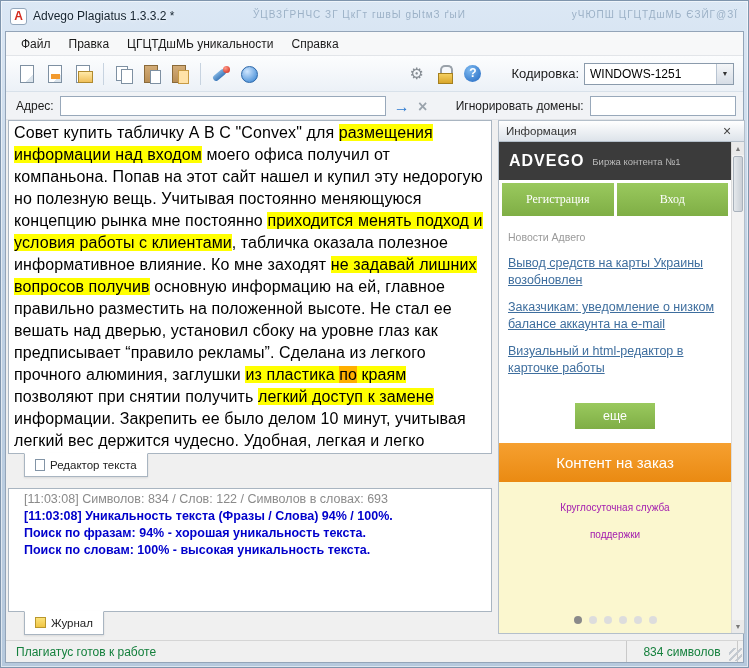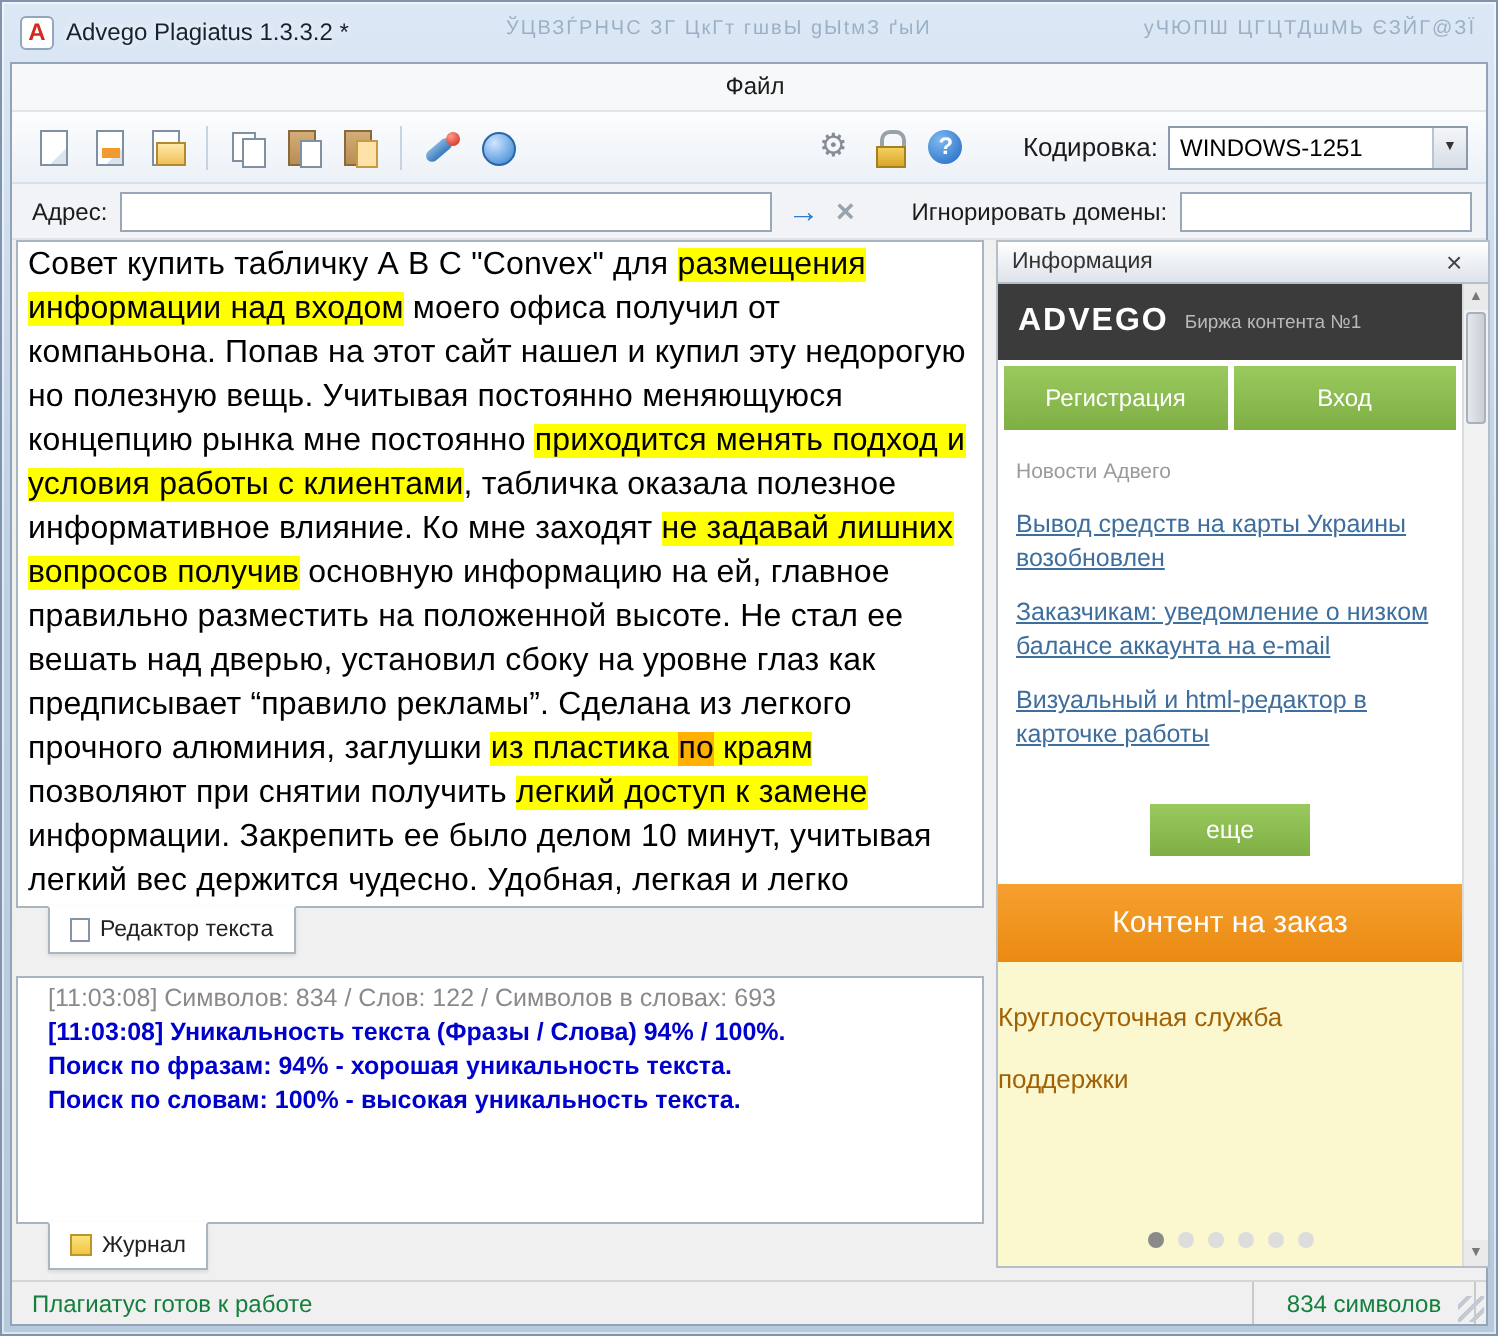--- a/index.html
+++ b/index.html
@@ -15,21 +15,21 @@
   .appicon { width:17px; height:17px; background:#fff; border:1px solid #93a7bc; border-radius:3px;
              color:#d42a1e; font-weight:bold; font-size:12px; display:flex; align-items:center; justify-content:center; margin-right:6px; }
   .wtitle { font-size:12px; color:#15232f; text-shadow:0 0 4px rgba(255,255,255,.9); white-space:nowrap; }
   .artifact { position:absolute; top:8px; font-size:10px; color:#4f6f8f; opacity:.45; letter-spacing:1px; white-space:nowrap; }
   .art-center { left:252px; } .art-right { right:10px; }
 
   
   .client { position:absolute; left:4px; right:4px; top:30px; bottom:4px; background:#f0f0f0; border:1px solid #93a4b8; }
 
   .menubar { position:absolute; left:5px; right:5px; top:31px; height:24px; background:#f7f8f9;
-             border-bottom:1px solid #e2e5e9; display:flex; align-items:center; padding-left:6px;flex-direction:column; }
+             border-bottom:1px solid #e2e5e9; display:flex; align-items:center; padding-left:6px; }
   .menu-item { font-size:12px; color:#1b1b1b; padding:4px 9px; cursor:default; }
 
   .toolbar { position:absolute; left:5px; right:5px; top:55px; height:36px;
              background:linear-gradient(#fcfdfe,#ecf1f7); border-bottom:1px solid #d8e1ea;
              display:flex; align-items:center; }
   .tb-left { display:flex; align-items:center; gap:2px; padding-left:8px; }
   .tb-right { margin-left:auto; display:flex; align-items:center; gap:5px; padding-right:9px; }
   .tbtn { width:26px; height:26px; background:transparent; border:none; display:flex; align-items:center; justify-content:center; padding:0; }
   .tbsep { width:1px; height:22px; background:#c7d3e0; margin:0 5px; display:block; }
   .tbicon { width:20px; height:20px; position:relative; display:block; }
@@ -108,30 +108,30 @@
   .info-close { width:14px; height:14px; position:relative; cursor:default; }
   .info-close::before { content:"×"; font-size:14px; color:#444; line-height:14px; }
   .info-body { position:absolute; left:0; right:0; top:22px; bottom:0; background:#fff; border:1px solid #b4bfca; border-top:none;
                display:flex; }
   .web { flex:1; display:flex; flex-direction:column; overflow:hidden; }
   .site-header { height:38px; background:#3b3b3b; display:flex; align-items:center; padding:0 10px; gap:8px; flex:none; }
   .brand { color:#fff; font-weight:bold; font-size:16px; letter-spacing:1px; }
   .tagline { color:#b9b9b9; font-size:9.5px; }
   .auth-row { display:flex; gap:3px; padding:3px; flex:none; }
   .auth-btn { flex:1; background:linear-gradient(#9ac95e,#7fae45); color:#fff; text-align:center; font-size:12px;
-              padding:9px 0; cursor:default; }
+              padding:9px 0; cursor:default;font-family:Liberation Serif, serif; }
   .news-title { font-size:10.5px; color:#9a9a9a; padding:12px 9px 2px; flex:none; }
   .newslink { display:block; margin:10px 9px; font-size:12.5px; color:#3e6e9e; text-decoration:underline;
               line-height:17px; cursor:pointer; }
   .more-wrap { text-align:center; margin:16px 0 14px; flex:none; }
   .more-btn { display:inline-block; background:linear-gradient(#9ac95e,#7fae45); color:#fff; font-size:12.5px;
               padding:6px 28px; cursor:default; }
   .banner { background:linear-gradient(#f6a030,#ea8a12); color:#fff; text-align:center; font-size:15px;
             padding:11px 0; flex:none; cursor:default; }
-  .support { flex:1; background:#fbf7cf; color:#a16207; text-align:left; font-size:13px; padding-top:20px; position:relative; }
+  .support { flex:1; background:#fbf7cf; color:#a21caf; text-align:center; font-size:10px; padding-top:20px; position:relative; }
   .support .l2 { margin-top:16px; }
   .dots { position:absolute; bottom:9px; left:0; right:0; display:flex; justify-content:center; gap:7px; }
   .dot { width:8px; height:8px; border-radius:50%; background:#ddd; }
   .dot.active { background:#8a8a8a; }
 
   .vscroll { width:13px; background:#f2f2f2; border-left:1px solid #dcdcdc; position:relative; flex:none; }
   .sb-arrow { position:absolute; left:0; right:0; height:13px; text-align:center; font-size:7px; color:#777; line-height:13px;
               background:#eaeaea; }
   .sb-arrow.up { top:0; } .sb-arrow.down { bottom:0; }
   .sb-thumb { position:absolute; left:1px; right:1px; top:14px; height:56px; border:1px solid #a9b2bc; border-radius:2px;

